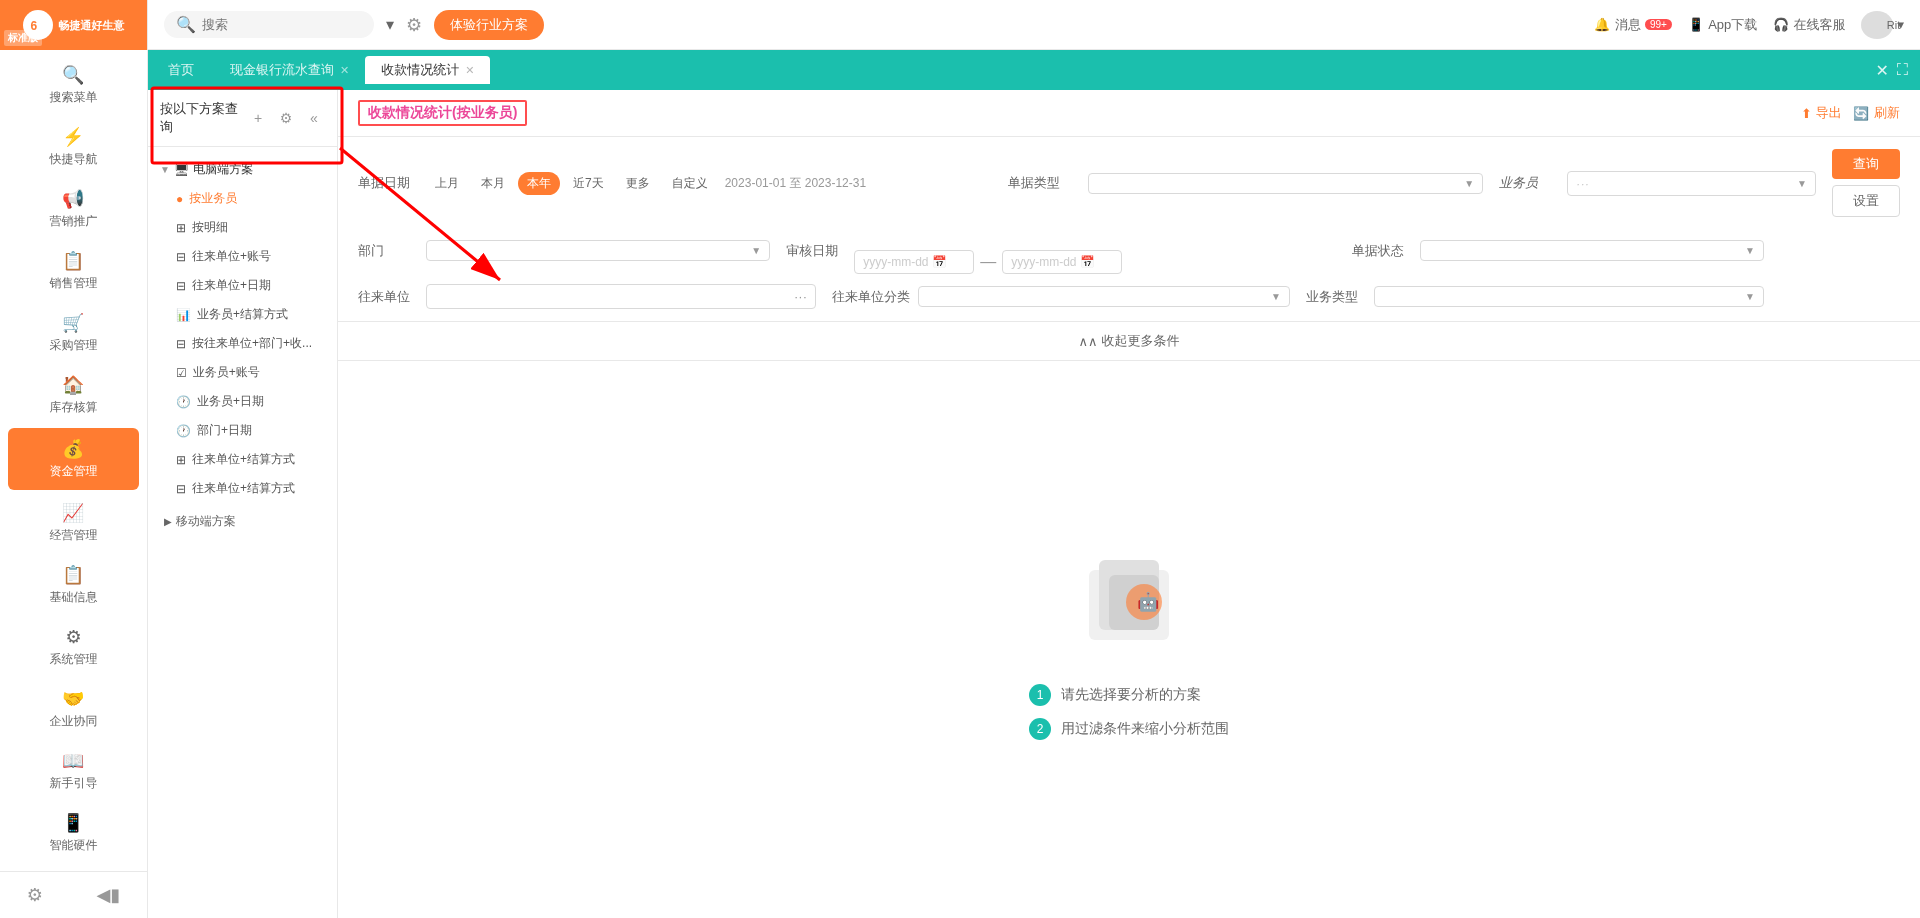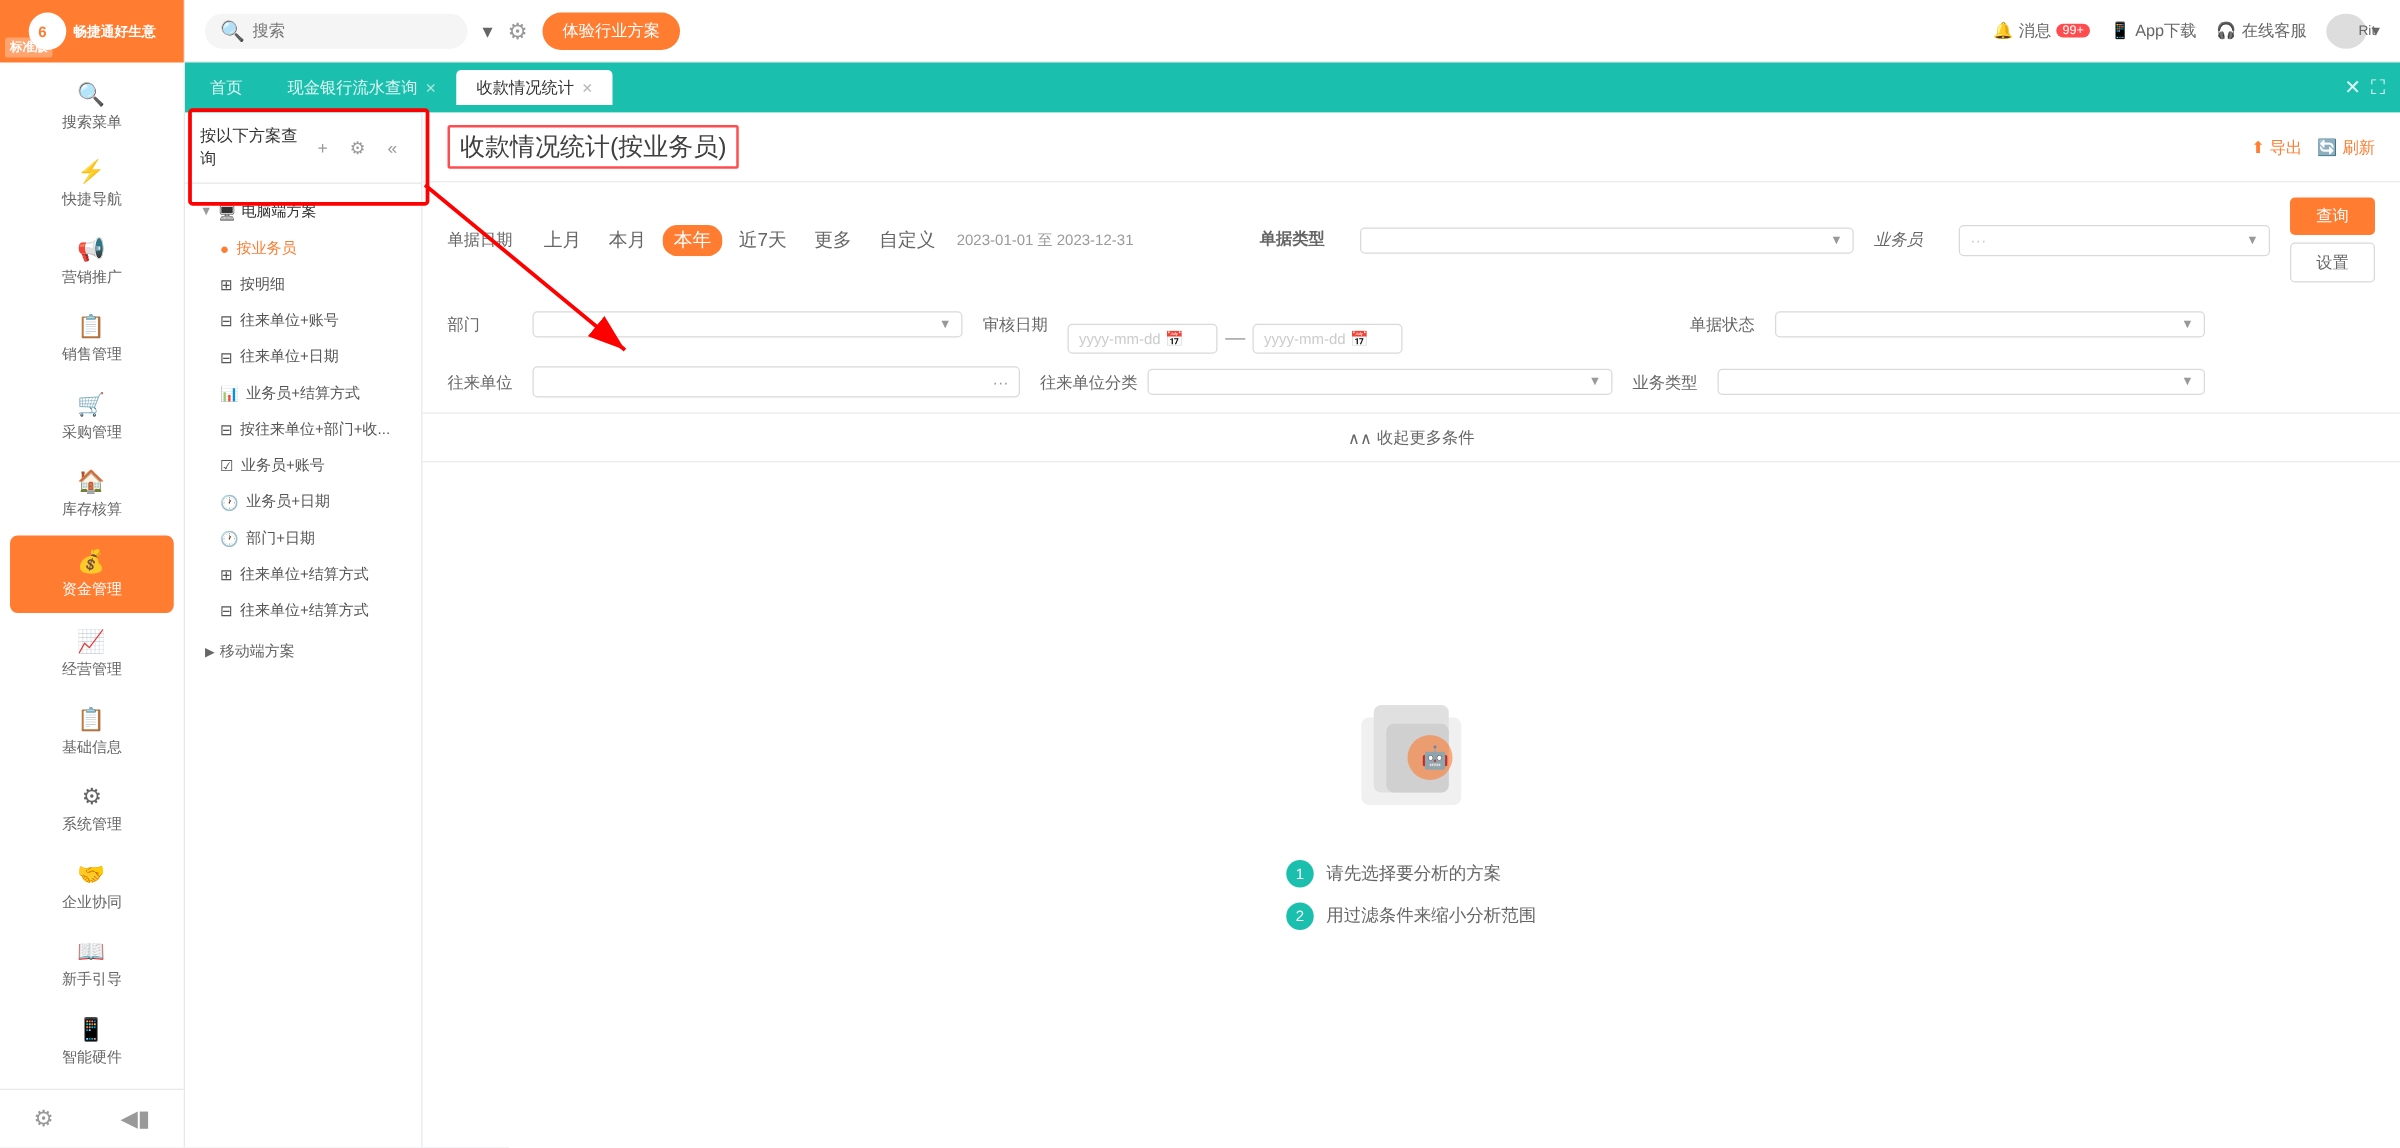--- a/index.html
+++ b/index.html
@@ -255,23 +255,23 @@
     
     .page-header {
       background: #fff;
       padding: 10px 20px;
       display: flex;
       align-items: center;
       border-bottom: 1px solid #e8e8e8;
       flex-shrink: 0;
     }
     .page-title {
-      font-size: 20px;
-      font-weight: normal;
-      color: #404040;
+      font-size: 14px;
+      font-weight: bold;
+      color: #ec4899;
       border: 2px solid #ff4d4f;
       padding: 2px 8px;
       border-radius: 2px;
     }
     .page-header-spacer { flex: 1; }
     .page-header-actions { display: flex; align-items: center; gap: 12px; }
     .export-btn {
       display: flex; align-items: center; gap: 4px;
       color: #ff7c31; font-size: 13px; cursor: pointer;
     }
@@ -294,21 +294,21 @@
       min-width: 60px;
     }
     .date-pills {
       display: flex;
       align-items: center;
       gap: 4px;
       flex-wrap: wrap;
     }
     .date-pill {
       padding: 2px 8px;
-      font-size: 15px;
+      font-size: 12px;
       border-radius: 12px;
       cursor: pointer;
       color: #666;
       border: 1px solid transparent;
     }
     .date-pill.active {
       background: #ff7c31;
       color: #fff;
     }
     .date-range {
@@ -679,21 +679,21 @@
             <div class="date-pills">
               <span class="date-pill">上月</span>
               <span class="date-pill">本月</span>
               <span class="date-pill active">本年</span>
               <span class="date-pill">近7天</span>
               <span class="date-pill">更多</span>
               <span class="date-pill">自定义</span>
               <span class="date-range">2023-01-01 至 2023-12-31</span>
             </div>
           </div>
-          <div style="display:flex;align-items:flex-start;gap:20px;flex:1.5;font-weight:bold;">
+          <div style="display:flex;align-items:center;gap:20px;flex:1.5;">
             <span class="filter-label">单据类型</span>
             <div class="select-control" style="flex:1;">
               <span style="color:#ccc;"></span>
               <span class="arrow">▼</span>
             </div>
           </div>
           <div style="display:flex;align-items:center;gap:8px;flex:1;font-style:italic;">
             <span class="filter-label">业务员</span>
             <div class="select-control" style="flex:1;">
               <span style="color:#ccc;">···</span>

